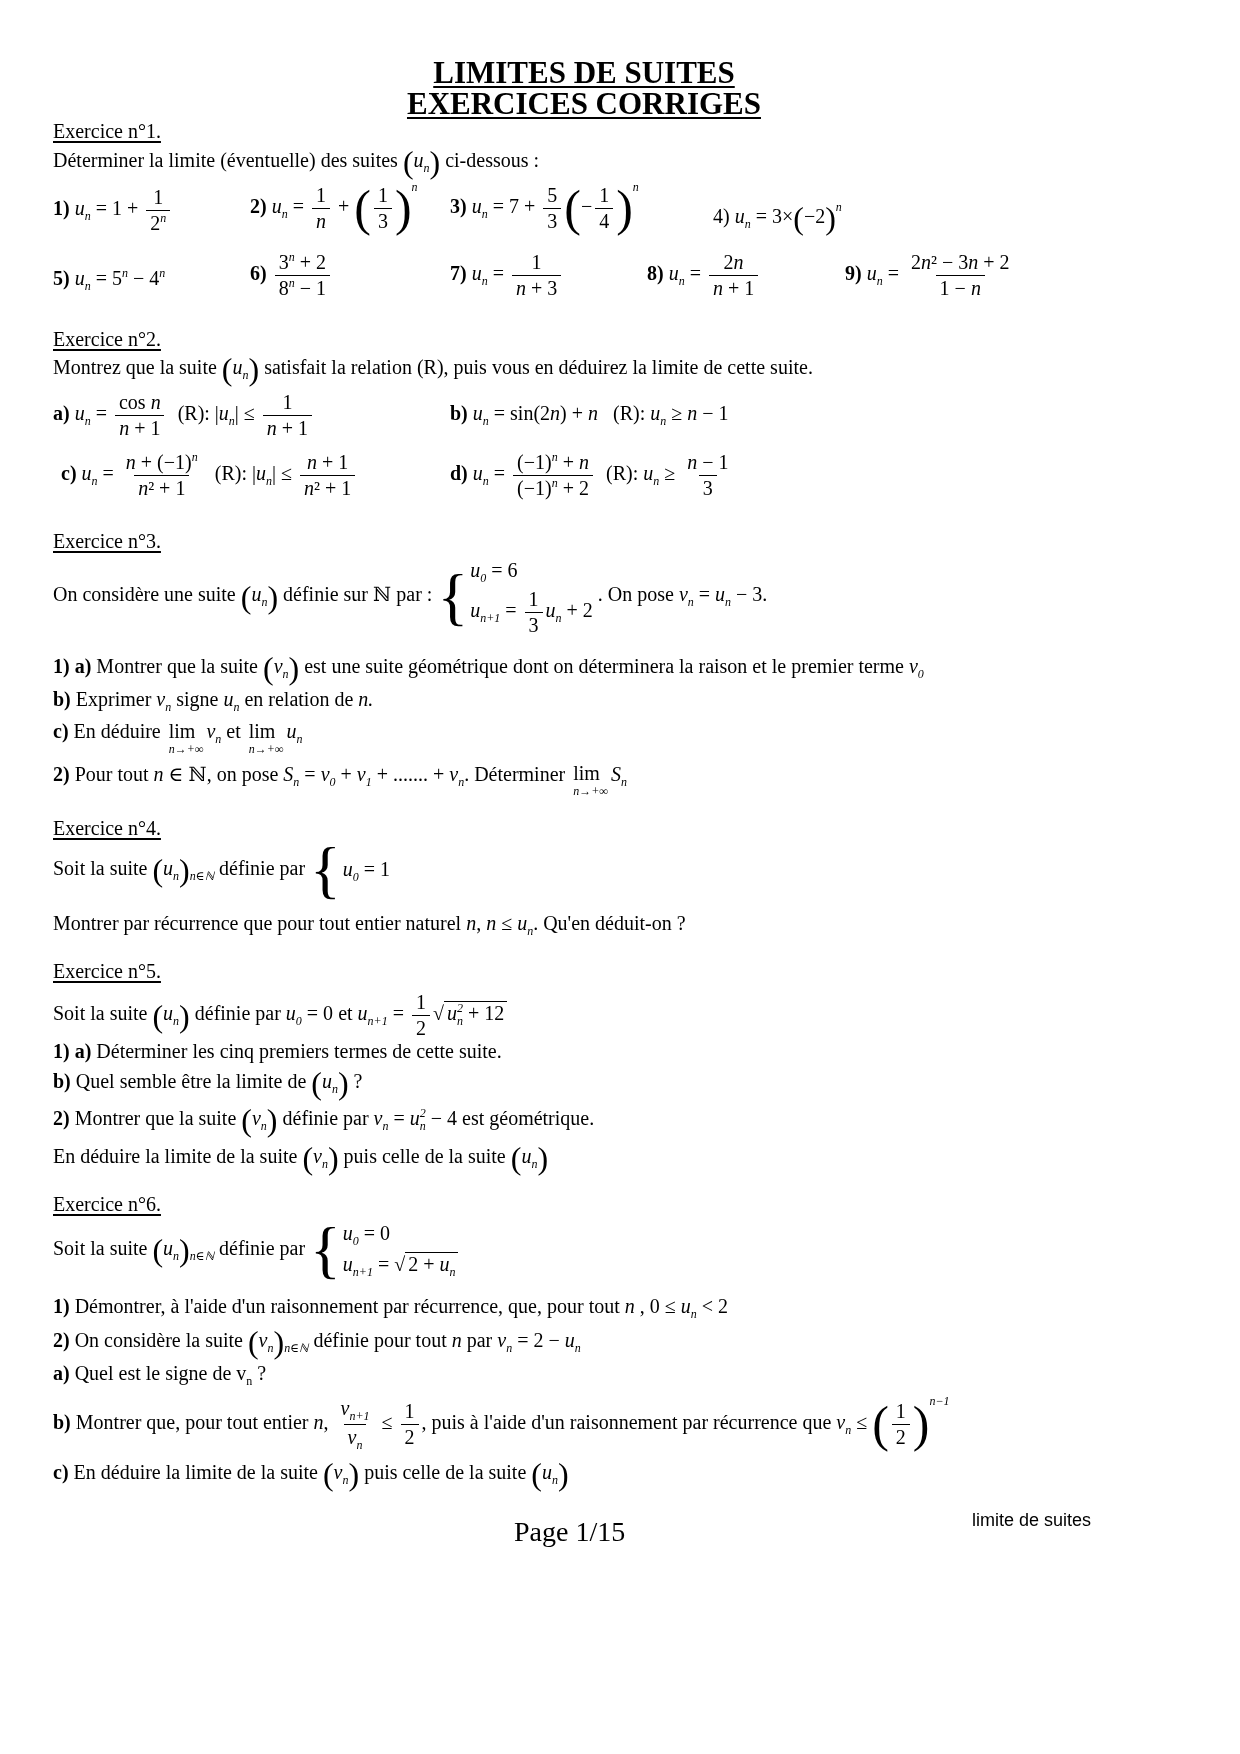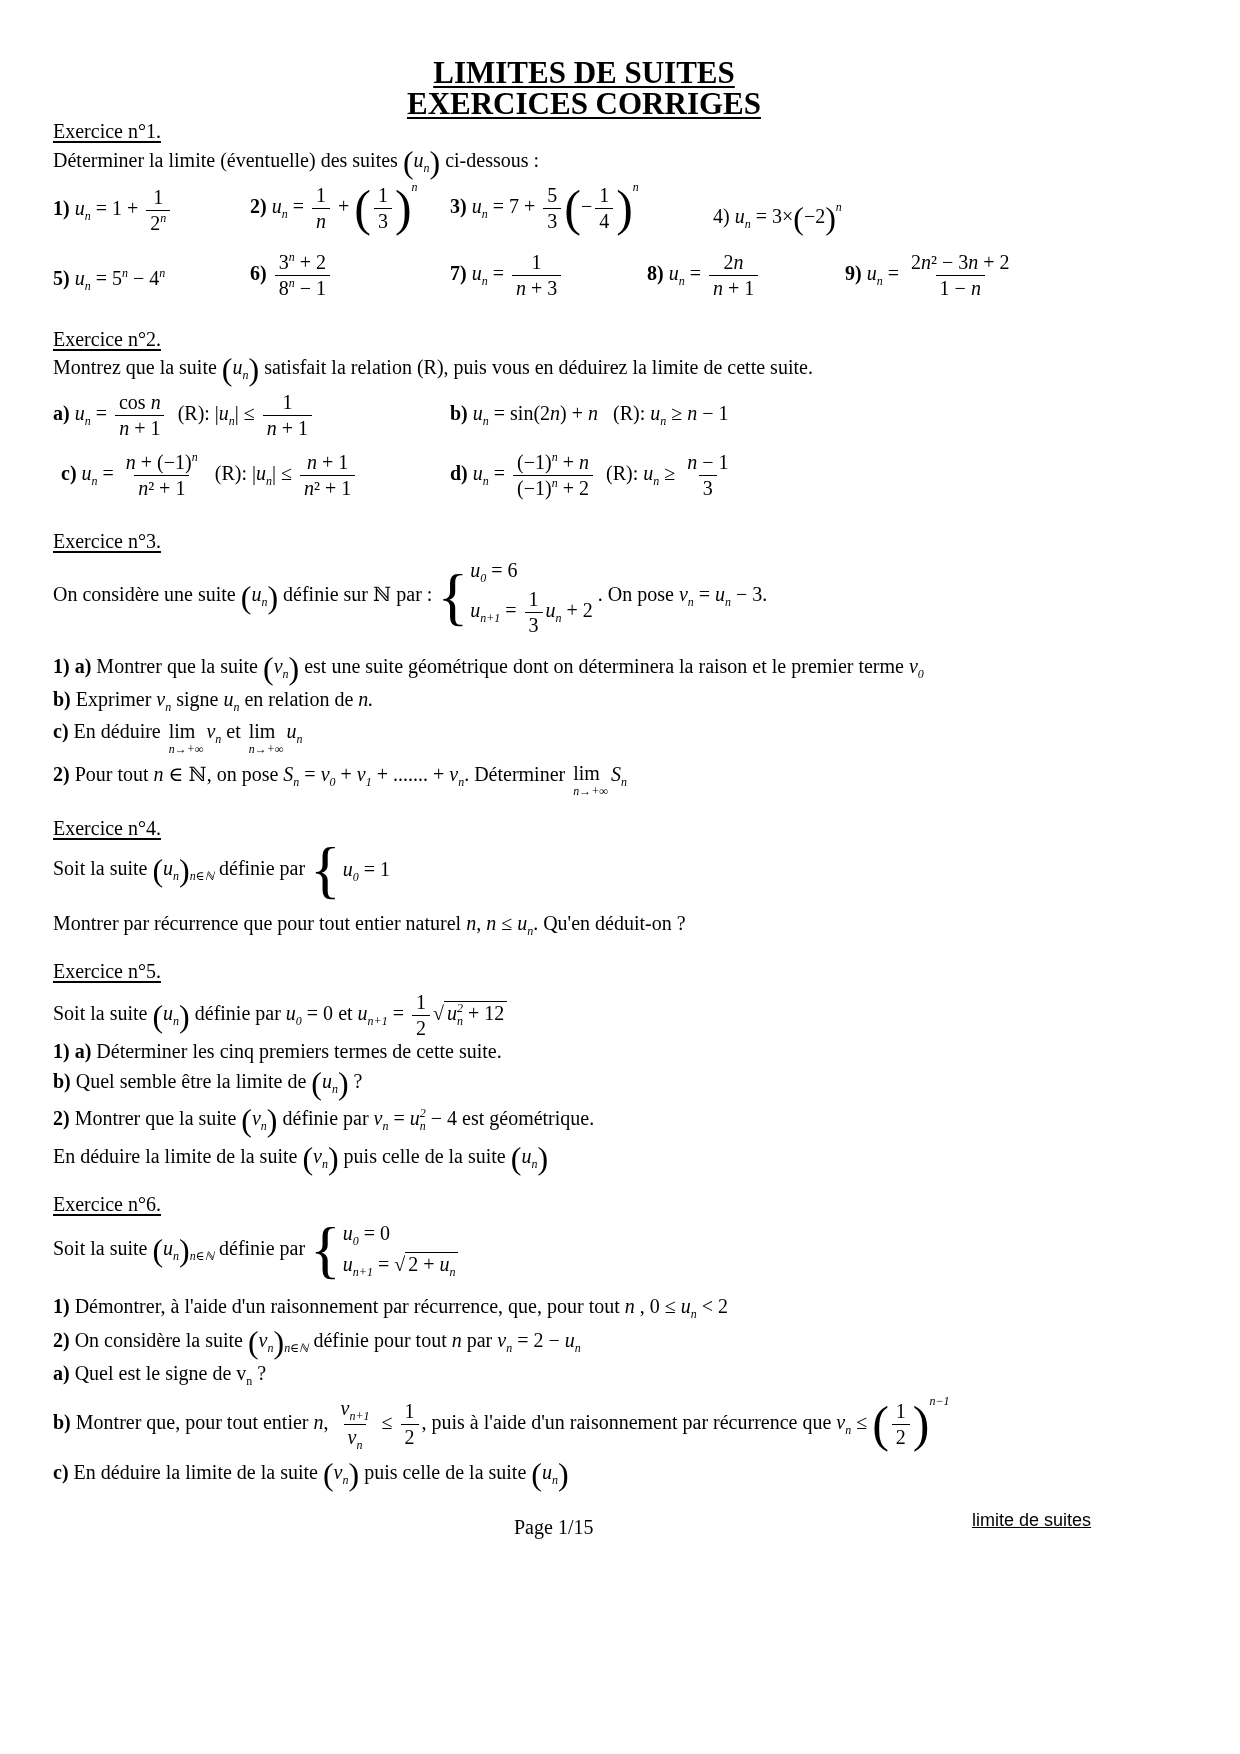--- a/index.html
+++ b/index.html
@@ -15,22 +15,22 @@
   .frac > span.den { border-top: 1.4px solid #000; }
   sub, sup { font-size: 12px; font-style: italic; }
   .paren { font-size: 32px; font-weight: normal; vertical-align: middle; line-height: 1; }
   .bigparen { font-size: 50px; vertical-align: middle; line-height: 1; font-weight: 200; }
   .brace { font-size: 64px; vertical-align: middle; line-height: 1; font-weight: 100; margin-right: 2px; }
   .sys { display: inline-flex; flex-direction: column; vertical-align: middle; }
   .sys > span { line-height: 1.4; }
   .lim { display: inline-flex; flex-direction: column; vertical-align: top; margin: 0 3px; }
   .lim .under { font-size: 12px; font-style: italic; line-height: 1; }
   .sqrt { border-top: 1.4px solid #000; padding: 0 3px; }
-  .footer-page { font-size: 20px; }
-  .footer-tag { font-family: "Liberation Sans", "DejaVu Sans", sans-serif; font-size: 18px; text-decoration: underline; }
+  .footer-page { font-size: 28px; }
+  .footer-tag { font-family: "Liberation Sans", "DejaVu Sans", sans-serif; font-size: 18px; }
 </style>
 </head>
 <body>
 
 <div class="abs title" style="top:55px;">LIMITES DE SUITES</div>
 <div class="abs title" style="top:86px;">EXERCICES CORRIGES</div>
 
 <div class="abs exh" style="left:53px; top:120px;">Exercice n°1.</div>
 <div class="abs" style="left:53px; top:146px;">
   <span>Déterminer la limite (éventuelle) des suites</span>

